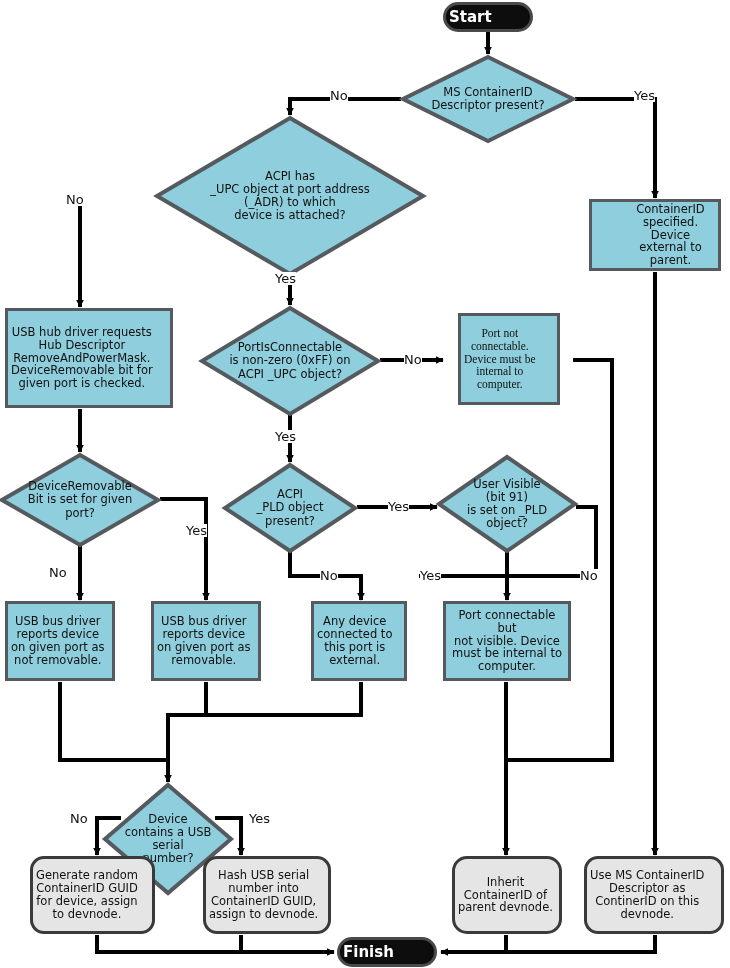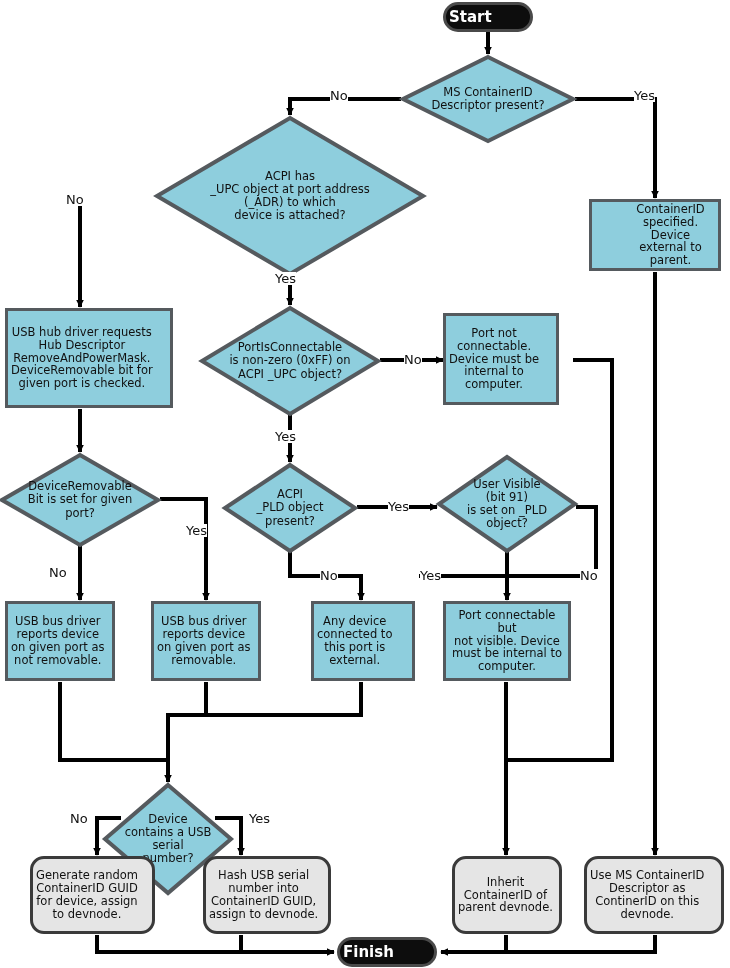--- a/index.html
+++ b/index.html
@@ -153,21 +153,21 @@
 ACPI _UPC object?</span>
     </div>
   </div>
   <div class="lbl" style="left:404px;top:353px;font-size:13px;">
     <span>No</span>
   </div>
   <div class="lbl" style="left:275px;top:430px;font-size:13px;">
     <span>Yes</span>
   </div>
 
-  <div class="node proc" style="left:443px;top:313px;width:116px;height:92px;font-size:11.5px;">
+  <div class="node proc" style="left:458px;top:313px;width:102px;height:92px;font-size:11.5px;font-family:Liberation Serif, serif;">
     <span class="t">Port not
 connectable.
 Device must be
 internal to
 computer.</span>
   </div>
 
   <div class="dec" style="left:0px;top:453px;width:160px;height:94px;">
     <svg width="160" height="94" viewBox="0 0 160 94" xmlns="http://www.w3.org/2000/svg">
       <polygon points="80,2 158,47 80,92 2,47" fill="#8ecedd" stroke="#555a5e" stroke-width="4"></polygon>
@@ -227,21 +227,21 @@
 not removable.</span>
   </div>
 
   <div class="node proc" style="left:151px;top:601px;width:110px;height:80px;font-size:11.5px;">
     <span class="t">USB bus driver
 reports device
 on given port as
 removable.</span>
   </div>
 
-  <div class="node proc" style="left:311px;top:601px;width:104px;height:80px;font-size:11.5px;">
+  <div class="node proc" style="left:311px;top:601px;width:96px;height:80px;font-size:11.5px;">
     <span class="t">Any device
 connected to
 this port is
 external.</span>
   </div>
 
   <div class="node proc" style="left:443px;top:601px;width:128px;height:80px;font-size:11.5px;">
     <span class="t">Port connectable but
 not visible. Device
 must be internal to
@@ -273,21 +273,21 @@
 to devnode.</span>
   </div>
 
   <div class="node round" style="left:203px;top:856px;width:128px;height:78px;font-size:11.5px;">
     <span class="t">Hash USB serial
 number into
 ContainerID GUID,
 assign to devnode.</span>
   </div>
 
-  <div class="node round" style="left:452px;top:856px;width:110px;height:78px;font-size:11.5px;">
+  <div class="node round" style="left:452px;top:856px;width:110px;height:78px;font-size:11.5px;border-radius:15px;">
     <span class="t">Inherit
 ContainerID of
 parent devnode.</span>
   </div>
 
   <div class="node round" style="left:584px;top:856px;width:140px;height:78px;font-size:11.5px;">
     <span class="t">Use MS ContainerID
 Descriptor as
 ContinerID on this
 devnode.</span>

